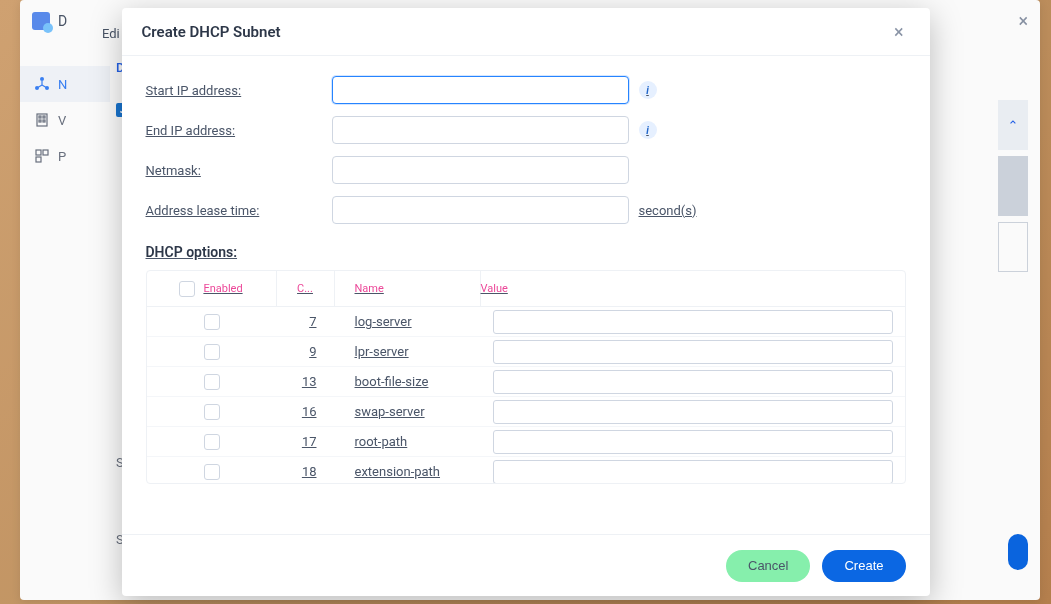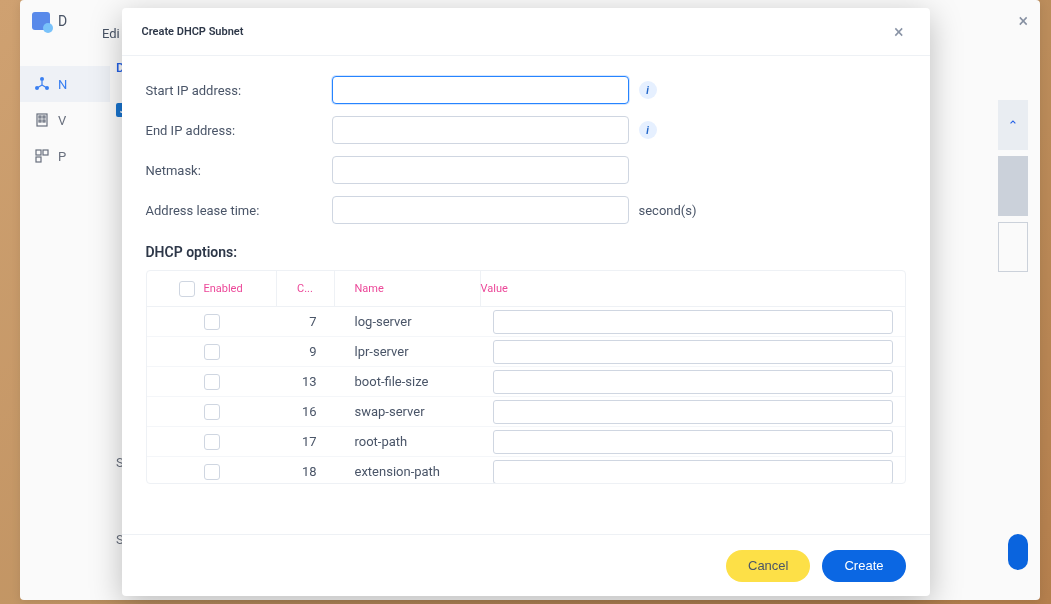--- a/index.html
+++ b/index.html
@@ -159,34 +159,35 @@
   }
   .modal-header{
     height:48px;
     display:flex;
     align-items:center;
     justify-content:space-between;
     padding:0 20px;
     border-bottom:1px solid #eef1f5;
   }
   .modal-title{
-    font-size:11px;
+    font-size:15px;
     font-weight:600;
     color:#2d3748;
   }
   .modal-close{
     font-size:18px;
     color:#8a94a6;
     cursor:pointer;
     padding:4px 6px;
   }
   .modal-body{
     flex:1;
     padding:20px 24px 6px 24px;
     overflow:hidden;
+    text-decoration:underline;
   }
   .form-row{
     display:flex;
     align-items:center;
     margin-bottom:12px;
   }
   .form-label{
     width:186px;
     color:#4a5568;
     font-size:13px;
@@ -322,21 +323,21 @@
   }
   .btn{
     height:32px;
     padding:0 22px;
     border-radius:16px;
     border:none;
     font-size:13px;
     cursor:pointer;
   }
   .btn-secondary{
-    background:#fde047;
+    background:#86efac;
     color:#4a5568;
   }
   .btn-primary{
     background:#0b67e3;
     color:#fff;
   }
 </style>
 </head>
 <body>
 

